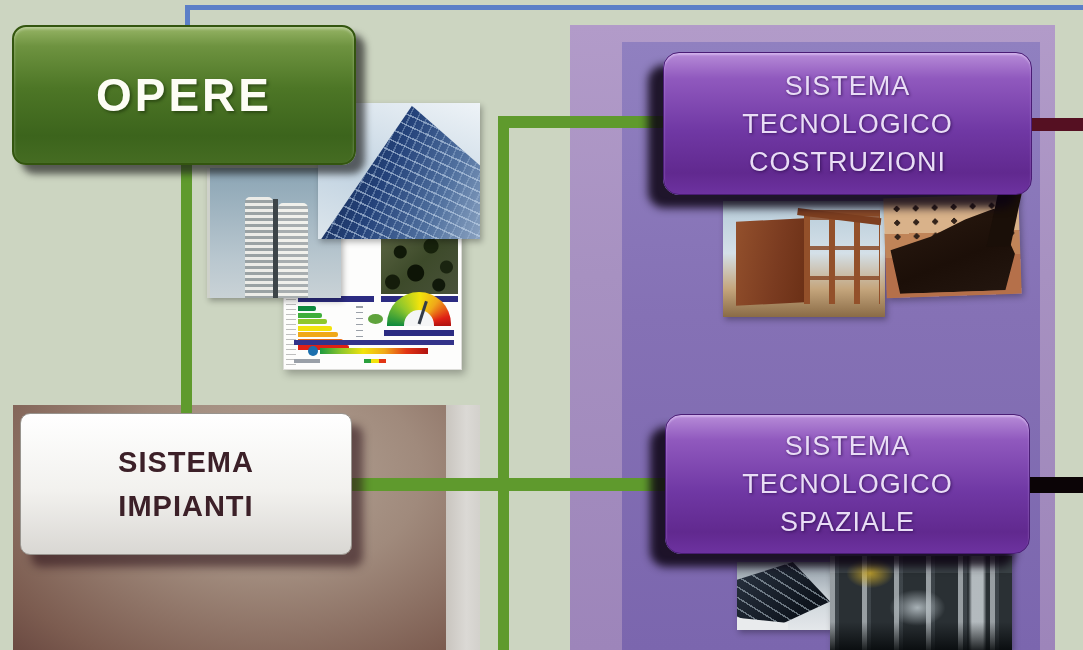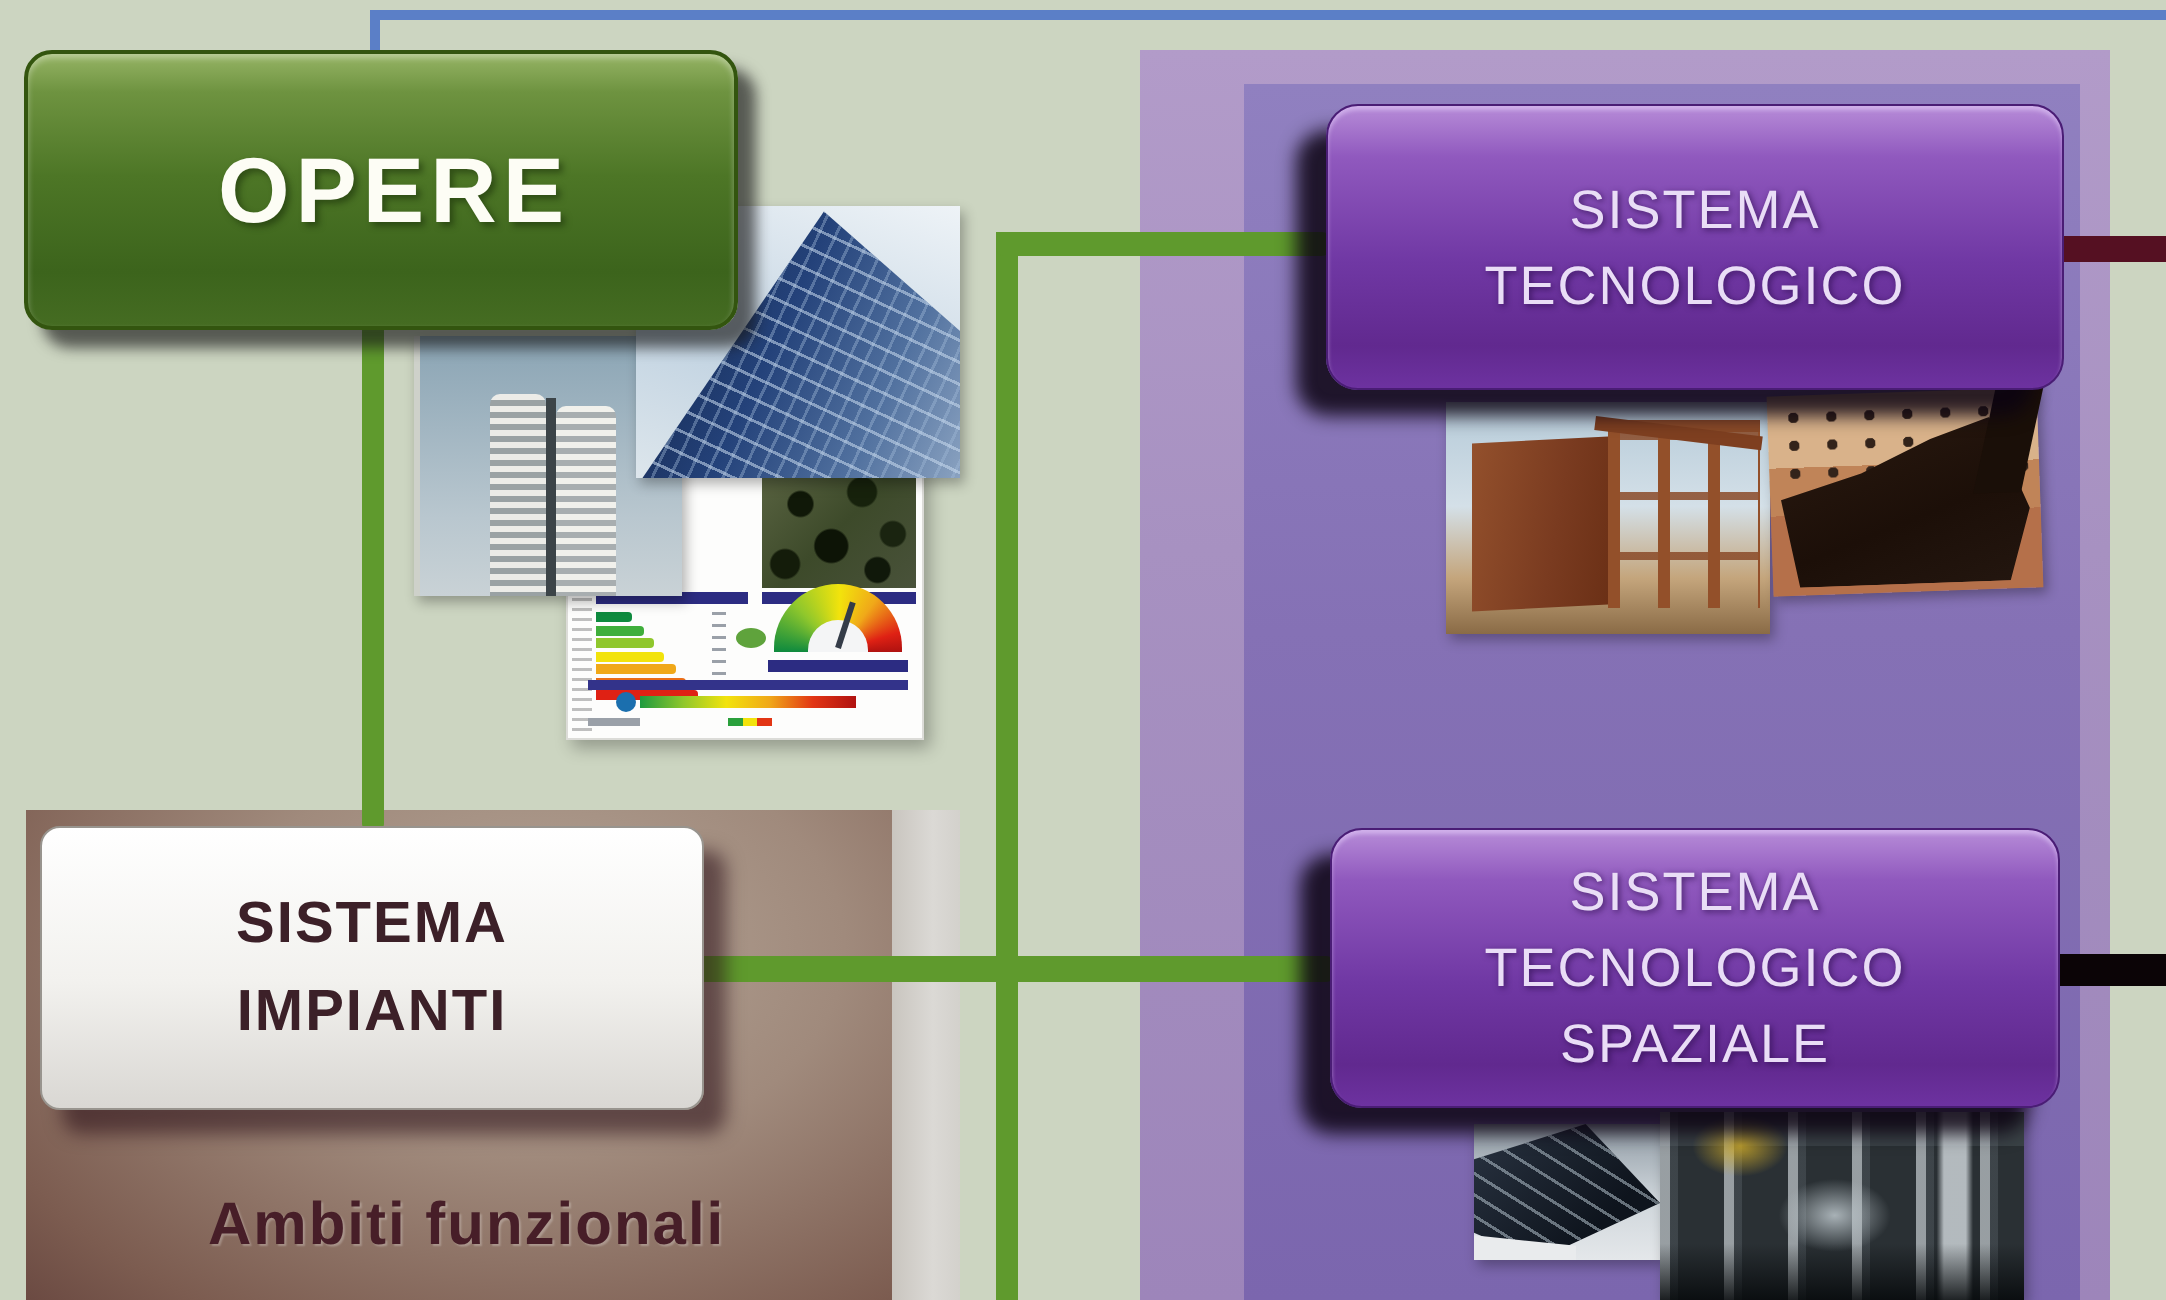--- a/index.html
+++ b/index.html
@@ -44,21 +44,20 @@
         text-align:center;z-index:7;}
   .node span{display:block;}
 
   .node-opere{
     left:12px;top:25px;width:340px;height:136px;
     background:linear-gradient(180deg,#96b465 0%,#6e9340 14%,#4d7626 45%,#3c641c 80%,#456c22 100%);
     border:2px solid #33550f;border-radius:14px;
     box-shadow:9px 9px 7px rgba(25,25,25,0.65), inset 0 2px 3px rgba(255,255,255,0.35);
     color:#fdfdf5;font-size:46px;font-weight:bold;letter-spacing:3px;
     text-shadow:2px 2px 3px rgba(20,40,5,0.5);
-    padding-left:13px;
   }
   .node-purple{
     background:linear-gradient(180deg,#b78cd8 0%,#9059be 18%,#7038a4 55%,#61298f 85%,#6d32a0 100%);
     border:1px solid #4a1d75;border-radius:16px;
     box-shadow:-15px 13px 9px rgba(12,4,18,0.85), inset 0 2px 2px rgba(235,215,255,0.5);
     color:#e9ddf6;font-size:27px;line-height:38px;letter-spacing:1px;
     text-shadow:1px 1px 3px rgba(40,10,70,0.7);
   }
   .node-costruzioni{left:663px;top:52px;width:367px;height:141px;}
   .node-impianti{left:665px;top:414px;width:363px;height:138px;}
@@ -273,28 +272,28 @@
   </div>
   <div class="abs plant photo"></div>
 
   <div class="abs node node-opere">
     <span>OPERE</span>
   </div>
 
   <div class="abs node node-purple node-costruzioni">
     <span>SISTEMA</span>
     <span>TECNOLOGICO</span>
+    <span>COSTRUZIONI</span>
   </div>
 
   <div class="abs node node-purple node-impianti">
     <span>SISTEMA</span>
     <span>TECNOLOGICO</span>
     <span>SPAZIALE</span>
   </div>
 
   <div class="abs node node-funzionale">
     <span>SISTEMA</span>
     <span>IMPIANTI</span>
   </div>
 
-  <div class="abs ambiti-label">Ambiti funzionali</div>
 
 </div>
 
 </body></html>

